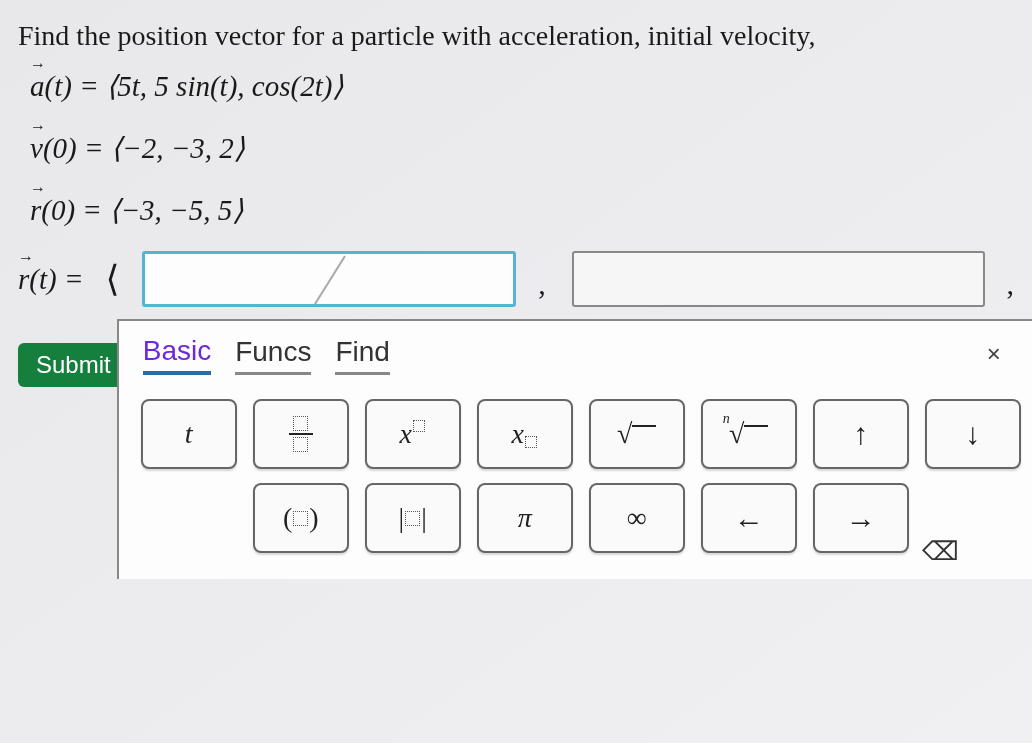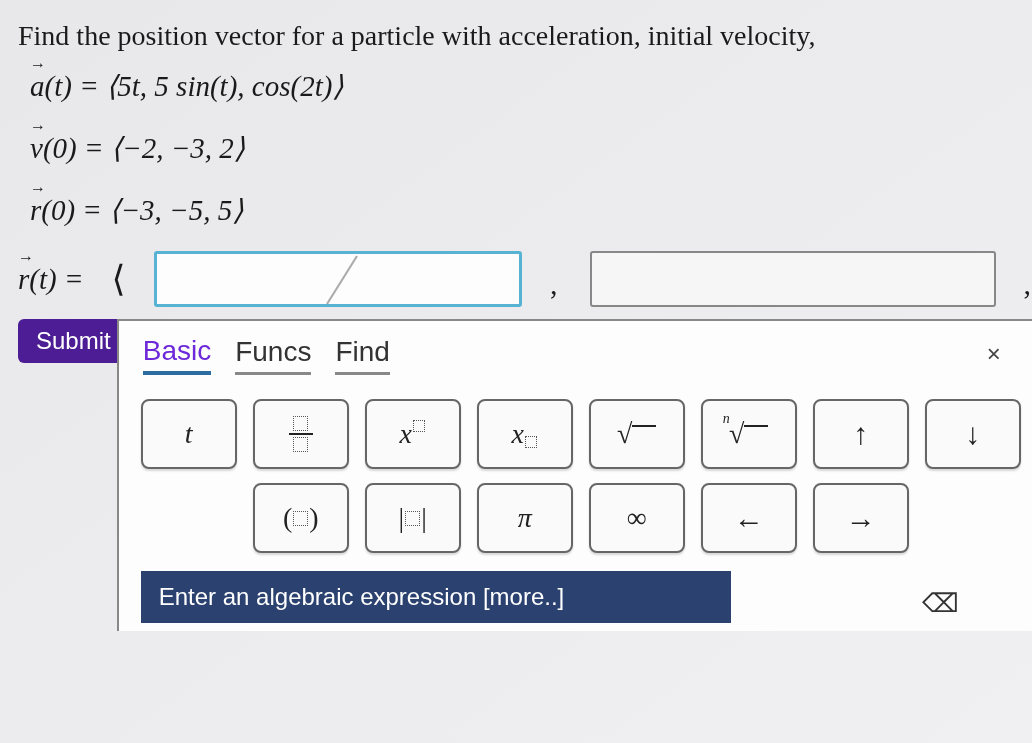--- a/index.html
+++ b/index.html
@@ -19,22 +19,22 @@
     }
     .equation {
       font-size: 29px;
       padding: 14px 30px;
       font-style: italic;
       font-family: 'Times New Roman', serif;
     }
     .answer-row {
       display: flex;
       align-items: center;
-      padding: 10px 1px 0 18px;
-      gap: 28px;
+      padding: 10px 18px 0 18px;
+      gap: 22px;
       text-align: center;
     }
     .answer-label {
       font-size: 29px;
       font-style: italic;
       font-family: 'Times New Roman', serif;
       white-space: nowrap;
     }
     .angle-bracket {
       font-size: 36px;
@@ -62,27 +62,28 @@
       font-size: 30px;
       align-self: flex-end;
       padding-bottom: 6px;
     }
     .submit-row {
       display: flex;
       align-items: flex-start;
       margin-top: 12px;
     }
     .submit-btn {
-      background: #4c1d95;
+      background: #15803d;
       color: #fff;
       font-size: 24px;
       padding: 8px 10px 8px 18px;
       border: none;
       border-radius: 6px 0 0 6px;
       margin-left: 18px;
+      margin-top: 24px;
       font-family: Arial, sans-serif;
       cursor: pointer;
       width: 112px;
       text-align: left;
     }
     .keypad-panel {
       background: #fdfdfd;
       border-top: 2px solid #888;
       border-left: 2px solid #888;
       margin-left: -4px;
@@ -296,16 +297,15 @@
           <span>|</span>
       </div>
       <div class="key">
           <span style="font-style:italic">π</span>
         </div>
       <div class="key">∞</div>
       <div class="key arrow-key">←</div>
       <div class="key arrow-key">→</div>
     </div>
 
-    <div class="hint-bar">Enter an algebraic expression [more..]</div>
     <div class="backspace-icon">⌫</div>
   </div>
 </div>
 
 </body></html>

